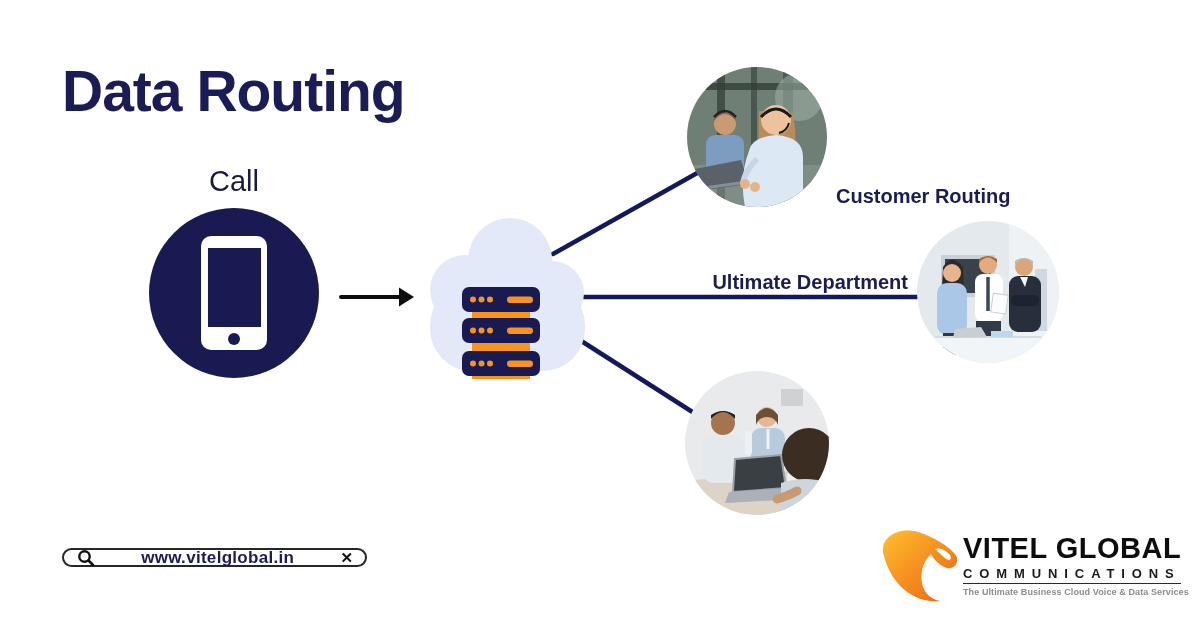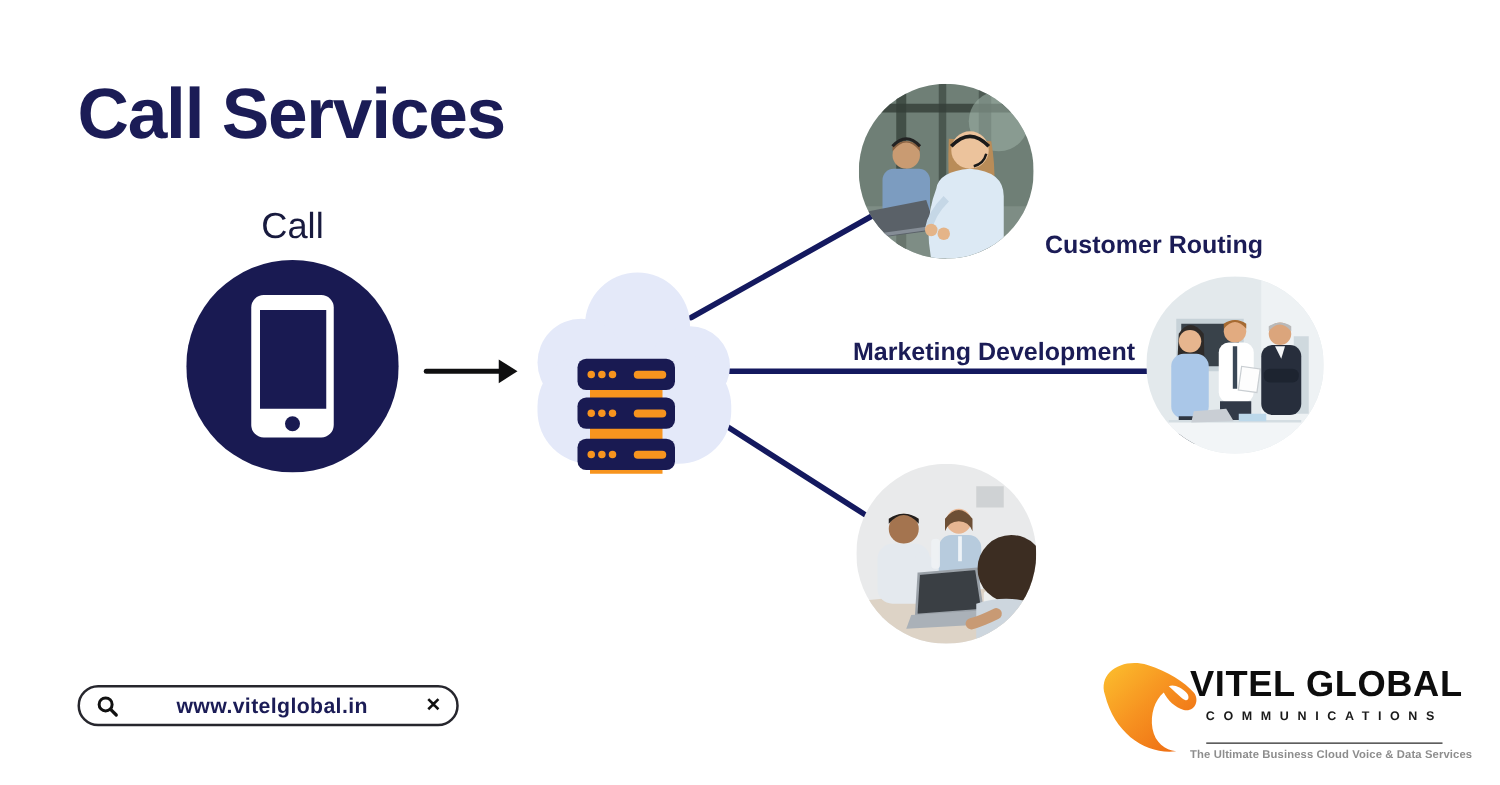--- a/index.html
+++ b/index.html
@@ -24,43 +24,43 @@
   .photo-cs{left:687px;top:67px;width:140px;height:140px;}
   .photo-mk{left:917px;top:221px;width:142px;height:142px;}
   .photo-bd{left:685px;top:371px;width:144px;height:144px;}
   .dest-label{
     position:absolute;font-size:20px;font-weight:700;color:#1b1c56;white-space:nowrap;
   }
   .label-cs{left:836px;top:185px;}
   .label-mk{right:292px;top:271px;text-align:right;}
   .label-bd{left:836px;top:433px;}
   .search-bar{
-    position:absolute;left:62px;top:548px;width:305px;height:33px;
+    position:absolute;left:62px;top:548px;width:305px;height:19px;
     border:2px solid #26262d;border-radius:17px;background:#fff;
     display:flex;align-items:center;box-sizing:border-box;
   }
   .search-bar .mag{margin-left:13px;flex:0 0 auto;display:flex;}
   .search-url{
     flex:1;text-align:center;font-size:17px;font-weight:700;color:#1b1c56;
     letter-spacing:.3px;
   }
   .search-close{
     margin-right:12px;flex:0 0 auto;font-size:15px;font-weight:700;color:#111;
     line-height:1;cursor:pointer;
   }
   .logo{position:absolute;left:878px;top:524px;width:310px;height:92px;}
   .logo-flame{position:absolute;left:0;top:2px;width:84px;height:80px;}
-  .logo-text{position:absolute;left:74px;top:10px;width:215px;text-align:center;}
+  .logo-text{position:absolute;left:85px;top:10px;width:215px;}
   .logo-brand{
     font-size:29px;font-weight:800;color:#0d0d0d;letter-spacing:.5px;line-height:1;
     white-space:nowrap;
   }
   .logo-division{
-    display:inline-block;font-size:10px;font-weight:700;color:#1a1a1a;
-    letter-spacing:6.9px;margin-top:3px;padding-bottom:15px;
+    display:inline-block;font-size:13px;font-weight:700;color:#1a1a1a;
+    letter-spacing:6.9px;margin-top:3px;padding-bottom:2px;
     border-bottom:1.5px solid #2a2a2a;white-space:nowrap;
   }
   .logo-tagline{
     font-size:9px;font-weight:700;color:#8d8d8d;margin-top:3px;
     letter-spacing:.1px;white-space:nowrap;
   }
 </style>
 </head>
 <body>
 
@@ -71,21 +71,21 @@
       <line x1="553" y1="254" x2="699" y2="172"></line>
       <line x1="580" y1="297" x2="917" y2="297"></line>
       <line x1="561" y1="328" x2="694" y2="413"></line>
     </g>
     <g>
       <line x1="341" y1="297" x2="401" y2="297" stroke="#0f0f10" stroke-width="4" stroke-linecap="round"></line>
       <polygon points="399,287.5 414,297 399,306.5" fill="#0f0f10"></polygon>
     </g>
   </svg>
 
-  <h1 class="page-title">Call Services</h1>
+  <h1 class="page-title">Data Routing</h1>
 
   <div class="call-label">Call</div>
 
   <div class="phone-circle">
     <svg viewBox="0 0 170 170" width="170" height="170">
       <circle cx="85" cy="85" r="85" fill="#191a52"></circle>
       <rect x="52" y="28" width="66" height="114" rx="10" fill="#ffffff"></rect>
       <rect x="59" y="40" width="53" height="79" fill="#191a52"></rect>
       <circle cx="85" cy="131" r="6" fill="#191a52"></circle>
     </svg>
@@ -209,21 +209,21 @@
       <polygon points="50,88 96,84 101,117 48,121" fill="none" stroke="#9aa1a8" stroke-width="2"></polygon>
       <polygon points="44,121 106,117 112,128 40,132" fill="#aab1b8"></polygon>
 
       <circle cx="124" cy="84" r="27" fill="#3c2d22"></circle>
       <path d="M96 112 Q120 104 144 112 L144 144 L96 144 Z" fill="#cdd6de"></path>
       <path d="M112 120 Q100 126 92 128" stroke="#c89a74" stroke-width="9" fill="none" stroke-linecap="round"></path>
     </svg>
   </div>
 
   <div class="dest-label label-cs">Customer Routing</div>
-  <div class="dest-label label-mk">Marketing Development</div>
+  <div class="dest-label label-mk">Ultimate Department</div>
 
   <div class="search-bar">
     <span class="mag">
       <svg width="18" height="18" viewBox="0 0 18 18">
         <circle cx="7.5" cy="7.5" r="5.2" fill="none" stroke="#111" stroke-width="2.4"></circle>
         <line x1="11.5" y1="11.5" x2="16" y2="16" stroke="#111" stroke-width="2.6" stroke-linecap="round"></line>
       </svg>
     </span>
     <span class="search-url">www.vitelglobal.in</span>
     <span class="search-close">✕</span>

